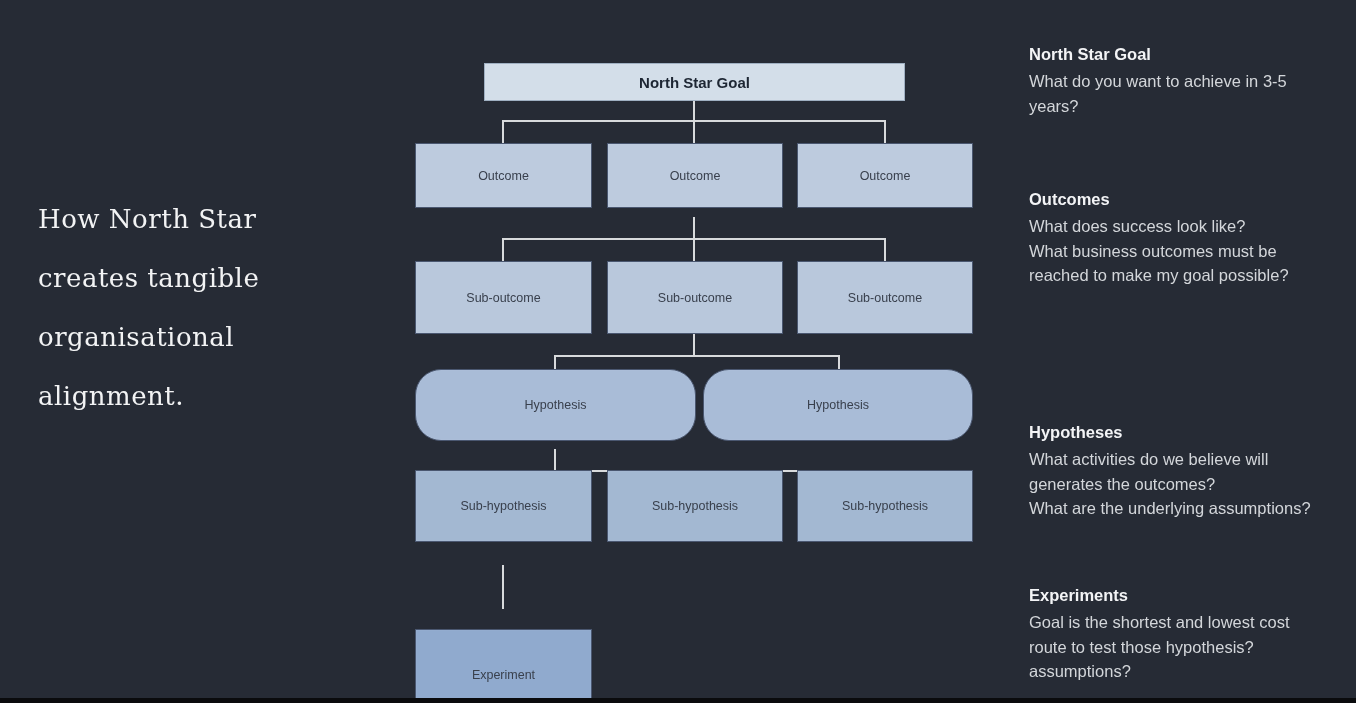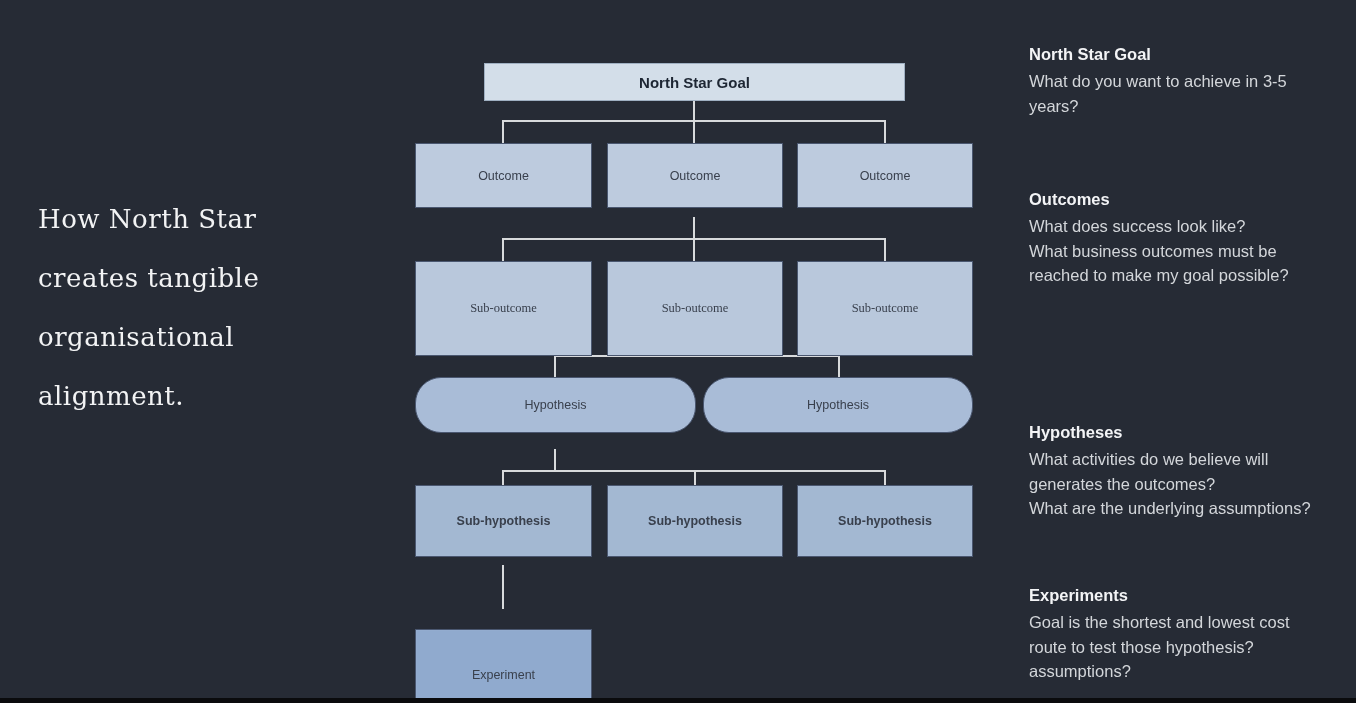--- a/index.html
+++ b/index.html
@@ -38,23 +38,23 @@
     color:var(--box-text);font-size:12.5px;text-align:center;
     border:1px solid var(--box-border);
     box-shadow:0 0 0 0.5px rgba(255,255,255,0.06) inset;
   }
   .node.goal{
     background:var(--goal-fill);left:484px;top:63px;width:421px;height:38px;
     font-size:15px;font-weight:700;color:var(--goal-text);
     border-color:#9fb0c2;
   }
   .node.outcome{background:var(--outcome-fill);top:143px;height:65px;}
-  .node.sub-outcome{background:var(--sub-outcome-fill);top:261px;height:95px;font-family:Liberation Serif, serif;}
-  .node.hypothesis{background:var(--hypothesis-fill);top:377px;height:56px;border-radius:26px;}
-  .node.sub-hypothesis{background:var(--sub-hypothesis-fill);top:485px;height:72px;font-weight:bold;}
+  .node.sub-outcome{background:var(--sub-outcome-fill);top:261px;height:73px;}
+  .node.hypothesis{background:var(--hypothesis-fill);top:369px;height:72px;border-radius:26px;}
+  .node.sub-hypothesis{background:var(--sub-hypothesis-fill);top:470px;height:72px;}
   .node.experiment{background:var(--experiment-fill);left:415px;top:629px;width:177px;height:92px;}
 
   .col1{left:415px;width:177px;}
   .col2{left:607px;width:176px;}
   .col3{left:797px;width:176px;}
   .hyp1{left:415px;width:281px;}
   .hyp2{left:703px;width:270px;}
 
   
   .line{position:absolute;background:var(--connector);}

